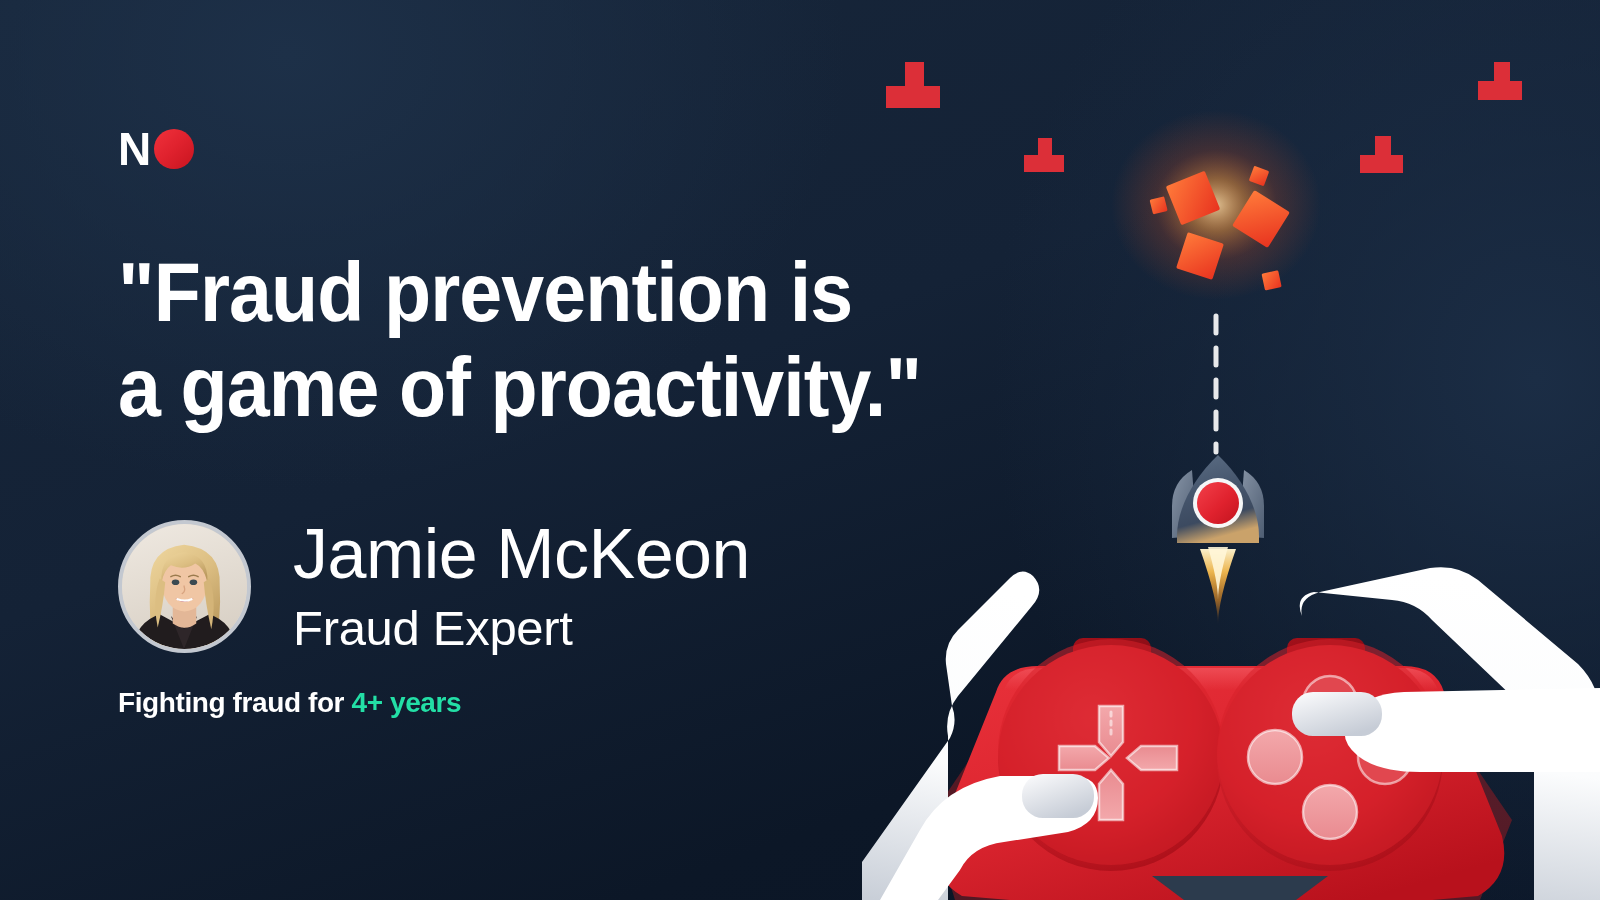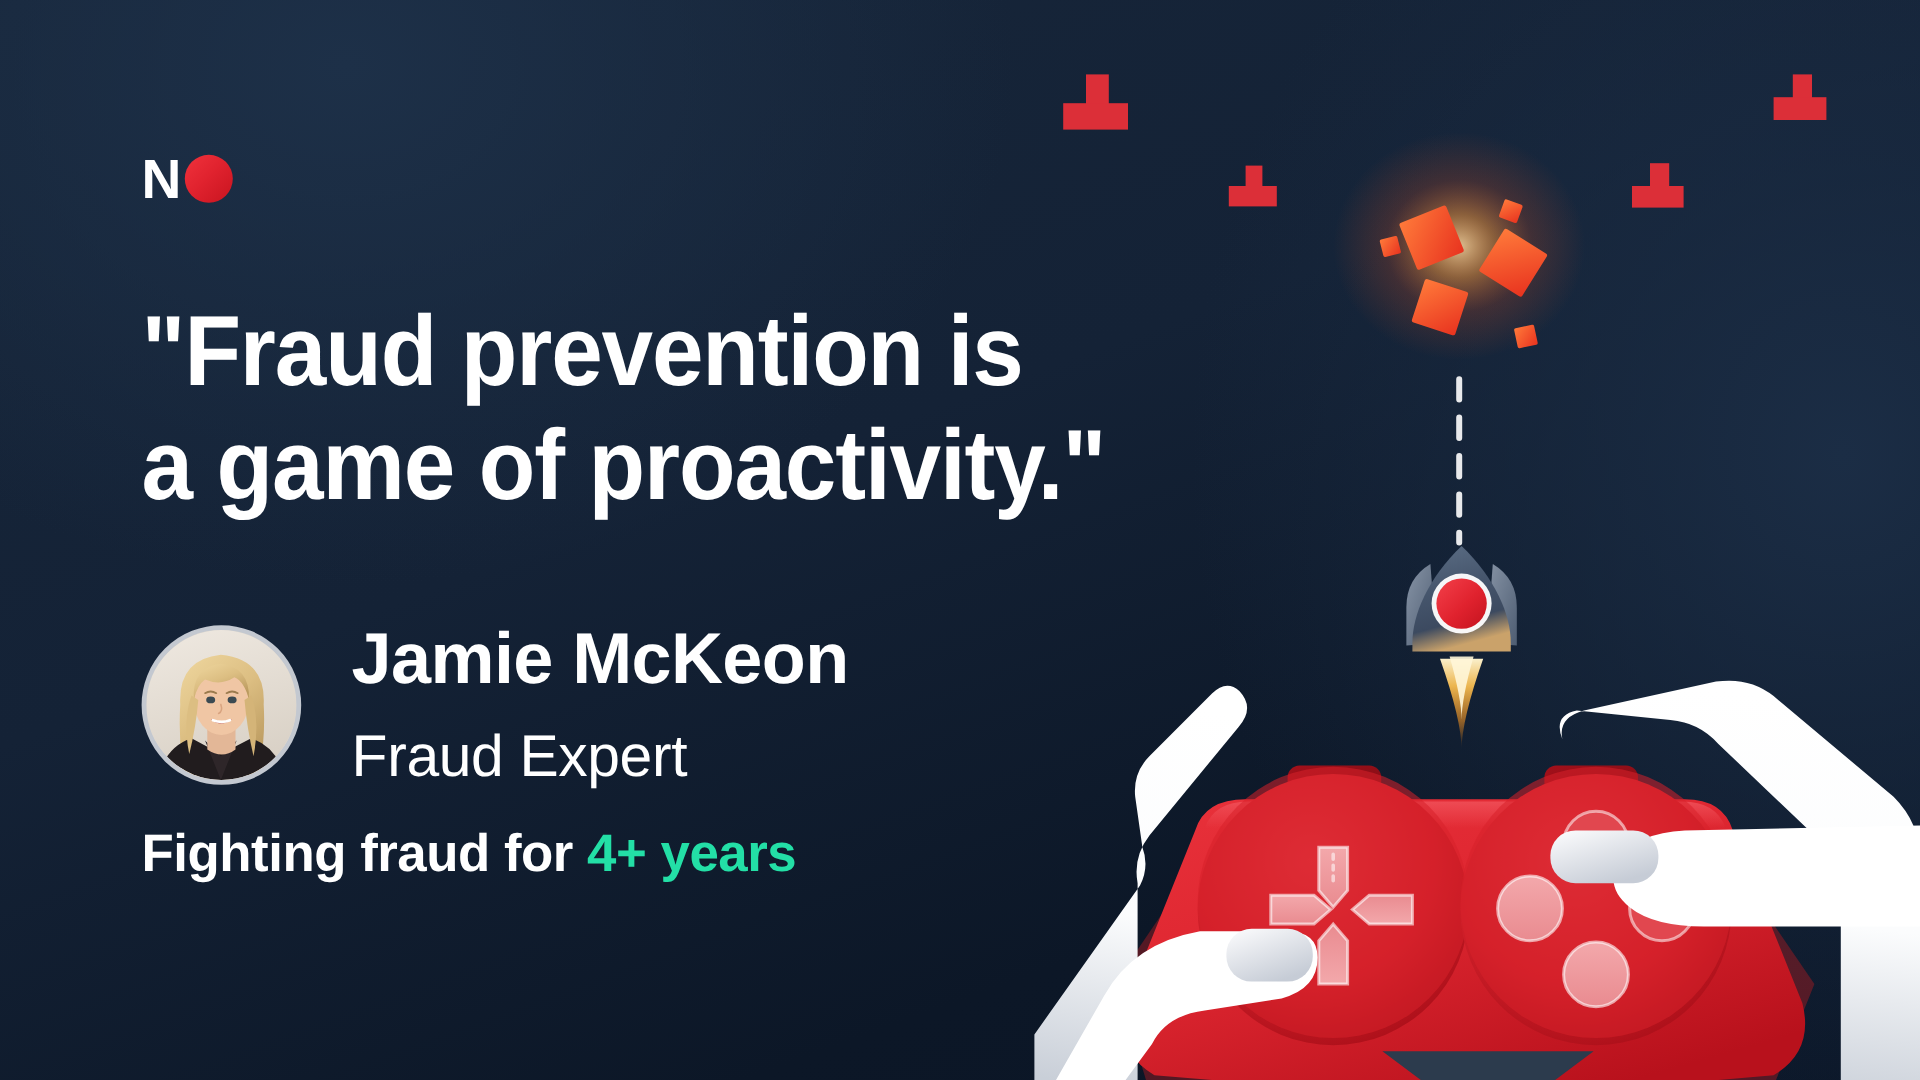--- a/index.html
+++ b/index.html
@@ -45,31 +45,31 @@
   }
   .avatar{
     width:133px;height:133px;border-radius:50%;
     border:4px solid #c3c8d0;
     box-sizing:border-box;overflow:hidden;position:relative;
     background:#ded8d0;flex:0 0 auto;
   }
   .avatar svg{display:block;width:100%;height:100%;}
   .person-text{display:flex;flex-direction:column;justify-content:center;}
   .person-name{
-    color:#ffffff;font-size:60px;font-weight:700;line-height:1.12;
+    color:#ffffff;font-size:70px;font-weight:400;line-height:1.12;
     letter-spacing:-0.5px;
   }
   .person-role{
     color:#ffffff;font-size:49px;font-weight:300;line-height:1.2;
-    letter-spacing:-0.3px;margin-top:20px;
+    letter-spacing:-0.3px;margin-top:6px;
   }
 
   .tagline{
     position:absolute;left:118px;top:687px;
-    font-size:44px;font-weight:bold;color:#ffffff;white-space:nowrap;
+    font-size:28px;font-weight:bold;color:#ffffff;white-space:nowrap;
     letter-spacing:-0.4px;
   }
   .tagline .hl{color:#23dfa6;}
 
   
   .art{position:absolute;inset:0;pointer-events:none;}
   .art svg{position:absolute;left:0;top:0;width:1600px;height:900px;}
 
   .invader{position:absolute;}
   .invader i{display:block;position:absolute;background:#dc2f38;}

